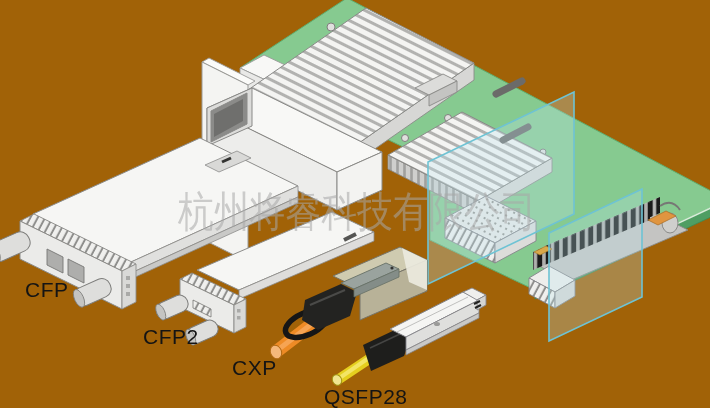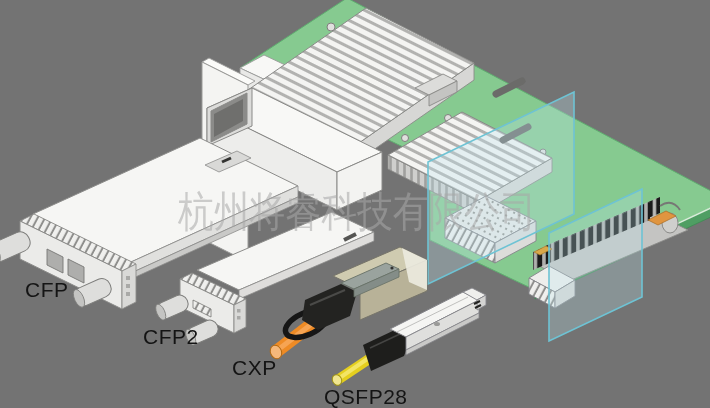--- a/index.html
+++ b/index.html
@@ -1,16 +1,16 @@
 <!DOCTYPE html>
 <html><head>
 <meta charset="utf-8">
 <style>
   html,body{margin:0;padding:0;background:#ffffff;}
-  .stage{width:710px;height:408px;position:relative;background:#737373;overflow:hidden;
+  .stage{width:710px;height:408px;position:relative;background:#a16207;overflow:hidden;
          font-family:"Liberation Sans", sans-serif;}
   svg{display:block;}
   .lbl{font-family:"Liberation Sans", sans-serif;font-size:21px;fill:#141414;letter-spacing:0.5px;}
   .wm{font-family:"DejaVu Serif", serif;font-size:42px;fill:#a8a8a8;opacity:0.55;}
   polygon,ellipse,rect,path,circle{shape-rendering:geometricPrecision;}
 </style>
 </head>
 <body>
 
 <div class="stage">

